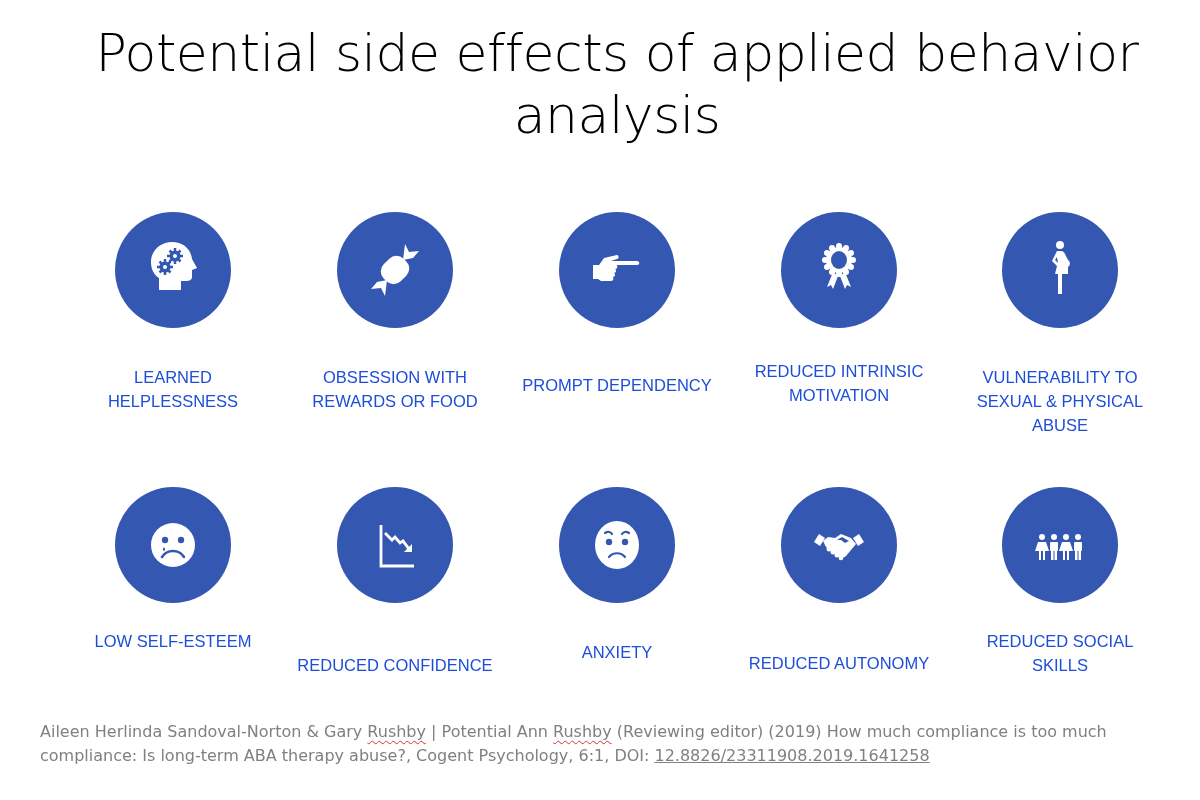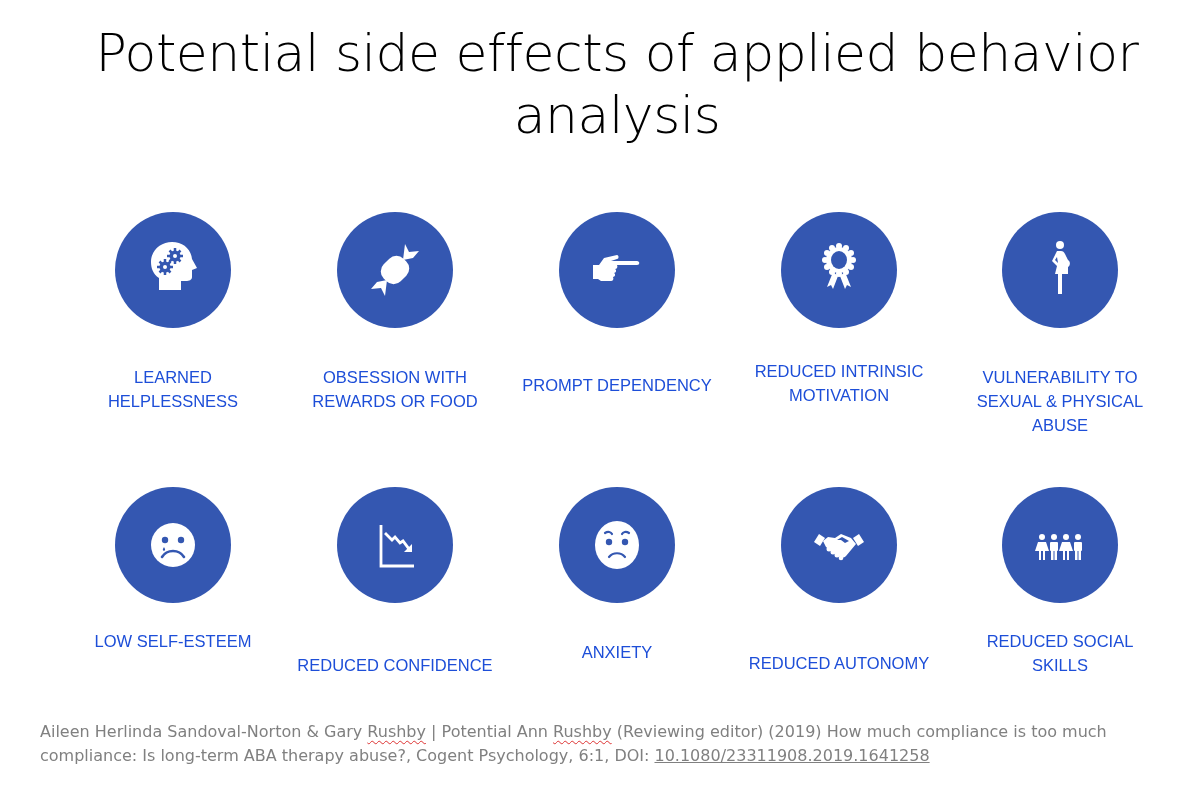--- a/index.html
+++ b/index.html
@@ -189,13 +189,13 @@
         <circle cx="56" cy="30" r="3"></circle>
           <rect x="52" y="35" width="8" height="9" rx="1"></rect>
           <rect x="53" y="44" width="2.5" height="9"></rect>
           <rect x="56.5" y="44" width="2.5" height="9"></rect>
       </g>
     </svg>
   </div>
   <div class="label" style="top:142px">REDUCED SOCIAL SKILLS</div>
 </div>
 
-<div class="citation"><span>Aileen Herlinda Sandoval-Norton &amp; Gary </span><span class="squig">Rushby</span><span> | Potential Ann </span><span class="squig">Rushby</span><span> (Reviewing editor) (2019) How much compliance is too much compliance: Is long-term ABA therapy abuse?, Cogent Psychology, 6:1, DOI: </span><span class="doi">10.1080/23311908.2019.1641258</span></div>
+<div class="citation"><span>Aileen Herlinda Sandoval-Norton &amp; Gary </span><span class="squig">Rushby</span><span> | Potential Ann </span><span class="squig">Rushby</span><span> (Reviewing editor) (2019) How much compliance is too much compliance: Is long-term ABA therapy abuse?, Cogent Psychology, 6:1, DOI: </span><span class="doi">12.8826/23311908.2019.1641258</span></div>
 
 </body></html>

